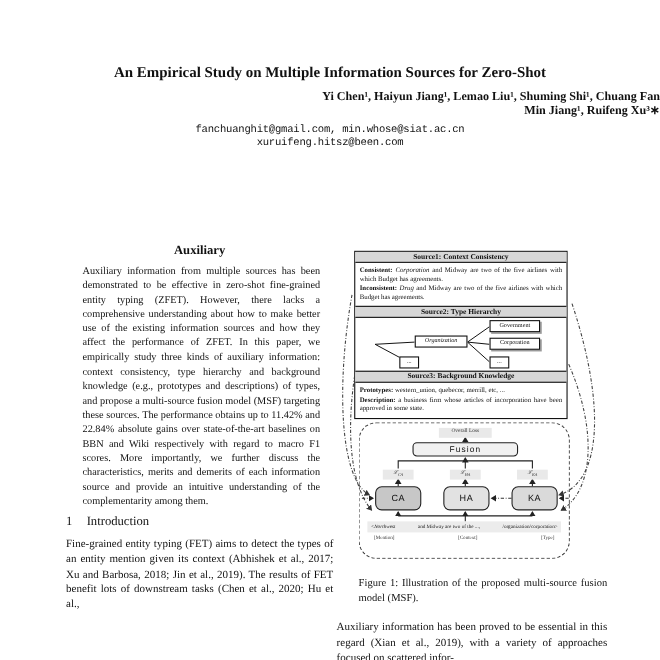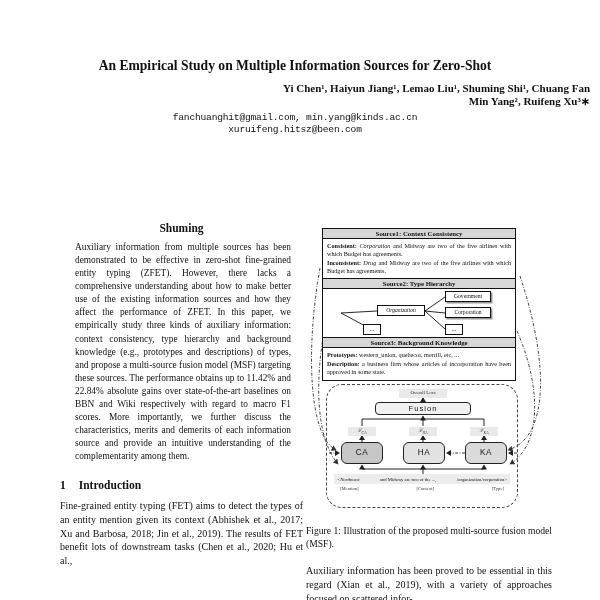--- a/index.html
+++ b/index.html
@@ -1,32 +1,32 @@
 <!DOCTYPE html>
 <html><head>
 <meta charset="utf-8">
 <style>
   * { margin:0; padding:0; box-sizing:border-box; }
   body { background:#ffffff; font-family:"Liberation Serif", serif; color:#111; }
   .page { position:relative; width:600px; height:600px; background:#fff; overflow:hidden; }
 
   
-  .header { position:absolute; top:58px; left:0; right:10px; text-align:center; z-index:2; }
+  .header { position:absolute; top:58px; left:0; right:0; text-align:center; z-index:2; }
   .title-line { font-size:13.6px; font-weight:bold; line-height:1.22; }
   .authors { margin-top:7px; font-size:11px; font-weight:bold; line-height:1.25;text-align:right; }
   .affils { margin-top:3px; font-size:10px; line-height:1.22; }
   .emails { margin-top:3px; font-family:"Liberation Mono","DejaVu Sans Mono",monospace; font-size:9.6px; line-height:1.25; letter-spacing:-0.2px; }
 
   
   .col-left  { position:absolute; top:222px; left:60px;  width:243px; z-index:2; }
   .col-right { position:absolute; top:226px; left:306px; width:246px; z-index:2; }
 
   .abs-heading { text-align:center; font-weight:bold; font-size:11.5px; }
   .abs-text { margin:7px 12px 0 15px; font-size:9.35px; line-height:1.4; text-align:justify; }
-  .sec-heading { margin-top:16px; font-size:11.5px; font-weight:bold; }
+  .sec-heading { margin-top:5px; font-size:11.5px; font-weight:normal; }
   .sec-heading .num { display:inline-block; margin-right:13px; }
   .body-par { margin-top:8px; font-size:10px; line-height:1.36; text-align:justify; }
 
   
   .figure { position:relative; width:246px; height:292px; }
   .flow-svg { position:absolute; left:0; top:0; z-index:0; }
 
   .sources-panel { position:absolute; left:16px; top:2px; width:194px; border:1.4px solid #111; background:#fff; z-index:1; }
   .src-header { background:#d7d7d7; border-top:1px solid #111; border-bottom:1px solid #111; text-align:center; font-weight:bold; font-size:6.8px; padding:1px 0; }
   .sources-panel > .src-header:first-child { border-top:none; }
@@ -47,42 +47,42 @@
   .loss-chip sub { font-size:3.8px; }
   .fusion-box { position:absolute; left:48px; top:17px; width:96px; height:13px; border:1.3px solid #222; border-radius:4px; background:#f1f1f1; text-align:center; font-family:"Liberation Sans",sans-serif; font-size:7.6px; line-height:11px; letter-spacing:1px; }
   .mbox { position:absolute; top:57px; width:42px; height:22px; border:1.3px solid #222; border-radius:6px; text-align:center; font-family:"Liberation Sans",sans-serif; font-size:8.2px; line-height:20px; letter-spacing:0.5px; }
   .mbox.ca { left:14px; background:#c7c7c7; }
   .mbox.ha { left:76px; background:#e2e2e2; }
   .mbox.ka { left:138px; background:#dadada; }
   .input-strip { position:absolute; left:7px; right:7px; top:89px; height:10px; background:#ececec; display:flex; justify-content:space-between; align-items:center; padding:0 3px; font-size:4.7px; white-space:nowrap; overflow:hidden; }
   .input-strip .seg-mention { font-style:italic; }
   .underlabels { position:absolute; left:7px; right:7px; top:101px; display:flex; justify-content:space-between; font-size:4.6px; color:#333; padding:0 6px; }
 
-  .caption { margin-top:7px; font-size:9.6px; line-height:1.32; text-align:justify; }
+  .caption { margin-top:7px; font-size:9.6px; line-height:1.32; text-align:justify;margin-left:20px; }
   .right-par { margin-top:14px; font-size:10px; line-height:1.36; text-align:justify; }
 </style>
 </head>
 <body>
 
 <div class="page">
 
   <div class="header">
     <div class="title-line">An Empirical Study on Multiple Information Sources for Zero-Shot</div>
     <div class="authors">
       <div>Yi Chen¹, Haiyun Jiang¹, Lemao Liu¹, Shuming Shi¹, Chuang Fan</div>
-      <div>Min Yang², Ruifeng Xu³∗</div>
+      <div>Min Jiang¹, Ruifeng Xu³∗</div>
     </div>
     <div class="emails">
-      <div>fanchuanghit@gmail.com, min.yang@kinds.ac.cn</div>
+      <div>fanchuanghit@gmail.com, min.whose@siat.ac.cn</div>
       <div>xuruifeng.hitsz@been.com</div>
     </div>
   </div>
 
   <div class="col-left">
-    <div class="abs-heading">Shuming</div>
+    <div class="abs-heading">Auxiliary</div>
     <div class="abs-text">Auxiliary information from multiple sources has been demonstrated to be effective in zero-shot fine-grained entity typing (ZFET). However, there lacks a comprehensive understanding about how to make better use of the existing information sources and how they affect the performance of ZFET. In this paper, we empirically study three kinds of auxiliary information: context consistency, type hierarchy and background knowledge (e.g., prototypes and descriptions) of types, and propose a multi-source fusion model (MSF) targeting these sources. The performance obtains up to 11.42% and 22.84% absolute gains over state-of-the-art baselines on BBN and Wiki respectively with regard to macro F1 scores. More importantly, we further discuss the characteristics, merits and demerits of each information source and provide an intuitive understanding of the complementarity among them.</div>
     <div class="sec-heading">
       <span class="num">1</span><span>Introduction</span>
     </div>
     <div class="body-par">Fine-grained entity typing (FET) aims to detect the types of an entity mention given its context (Abhishek et al., 2017; Xu and Barbosa, 2018; Jin et al., 2019). The results of FET benefit lots of downstream tasks (Chen et al., 2020; Hu et al.,</div>
   </div>
 
   <div class="col-right">
 
     <div class="figure">

